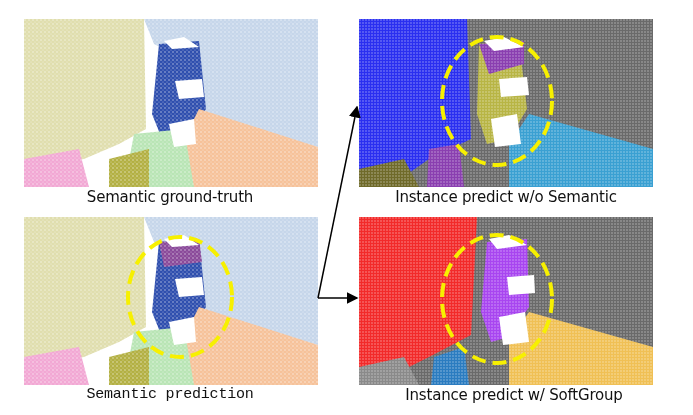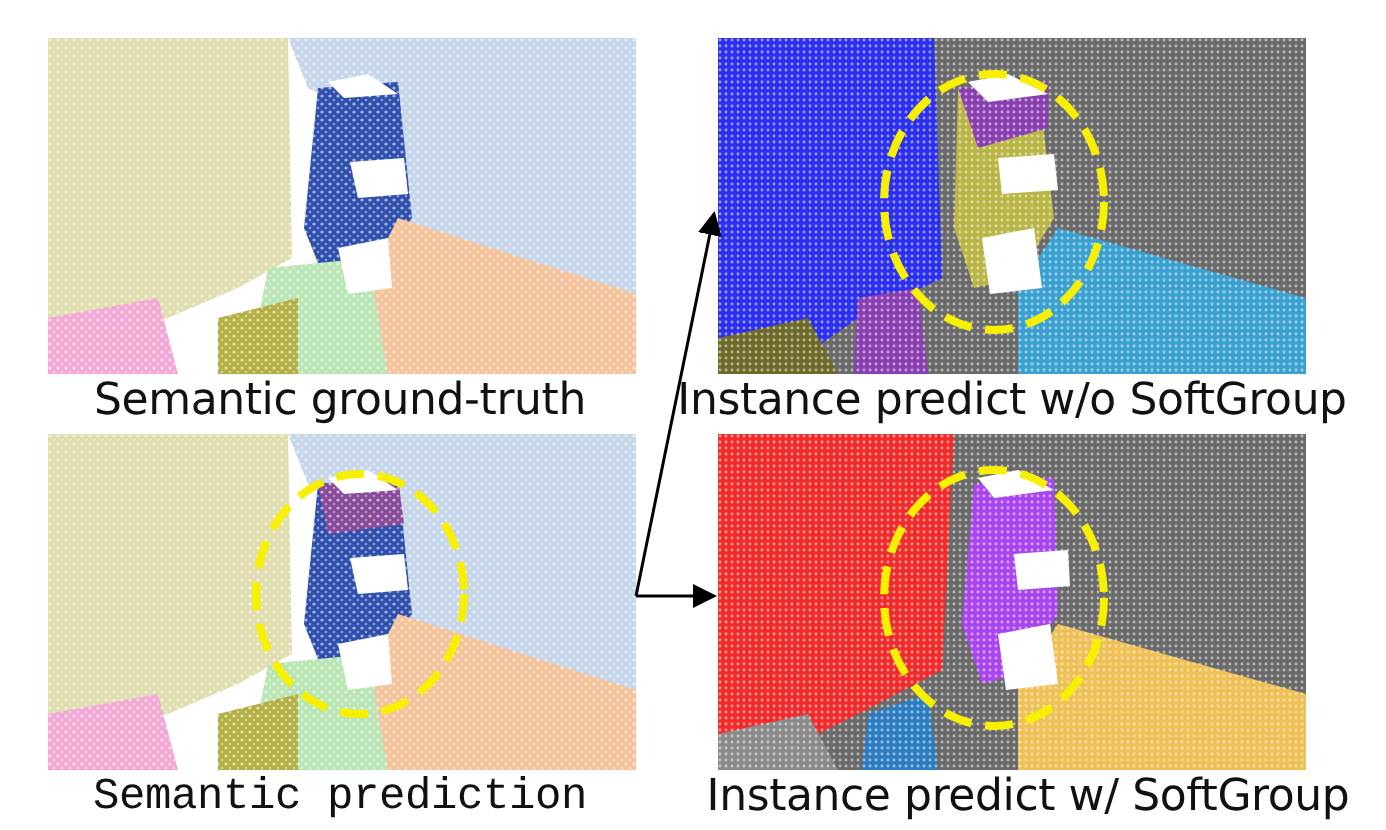--- a/index.html
+++ b/index.html
@@ -1,19 +1,19 @@
 <!DOCTYPE html>
 <html><head>
 <meta charset="utf-8">
 <style>
   html, body { margin:0; padding:0; background:#ffffff; }
   body { width:693px; height:415px; position:relative; overflow:hidden; font-family:"Liberation Sans", sans-serif; }
   .panel { position:absolute; width:294px; height:168px; overflow:hidden; background:#ffffff; }
   .panel svg { display:block; width:294px; height:168px; }
-  .caption { position:absolute; width:340px; text-align:center; font-size:22px; color:#111; font-family:"DejaVu Sans", sans-serif; letter-spacing:-0.2px; }
+  .caption { position:absolute; width:340px; text-align:center; font-size:15px; color:#111; font-family:"DejaVu Sans", sans-serif; letter-spacing:-0.2px; }
   .arrows { position:absolute; left:0; top:0; width:693px; height:415px; pointer-events:none; }
 </style>
 </head>
 <body>
 
 <div class="panel" style="left:24px; top:19px;">
   <svg viewBox="0 0 294 168">
     <defs>
       <pattern id="dots1" width="4" height="4" patternUnits="userSpaceOnUse">
           <rect width="4" height="4" fill="none"></rect>
@@ -50,21 +50,21 @@
     <polygon points="170,95 294,130 294,168 150,168 150,125" fill="#3aa0d2"></polygon>
     <polygon points="0,150 45,140 60,168 0,168" fill="#6f6a2a"></polygon>
     <polygon points="70,130 100,125 105,168 68,168" fill="#8a3fb0"></polygon>
     <rect width="294" height="168" fill="url(#dots2)"></rect>
     <polygon points="125,22 145,18 165,28 135,32" fill="#fff"></polygon>
     <polygon points="140,60 168,58 170,76 142,78" fill="#fff"></polygon>
     <polygon points="132,100 158,95 162,125 136,128" fill="#fff"></polygon>
     <ellipse cx="138" cy="82" rx="55" ry="64" fill="none" stroke="#f7f000" stroke-width="4" stroke-dasharray="14,7"></ellipse>
   </svg>
 </div>
-<div class="caption" style="left:336px; top:188px;">Instance predict w/o SoftGroup</div>
+<div class="caption" style="left:336px; top:188px;">Instance predict w/o Semantic</div>
 
 <div class="panel" style="left:24px; top:217px;">
   <svg viewBox="0 0 294 168">
     <defs>
       <pattern id="dots3" width="4" height="4" patternUnits="userSpaceOnUse">
           <circle cx="1" cy="1" r="0.8" fill="#fff" opacity="0.6"></circle>
           <circle cx="3" cy="3" r="0.6" fill="#fff" opacity="0.5"></circle>
         </pattern>
     </defs>
     <polygon points="120,0 294,0 294,128 170,95 160,40 130,25" fill="#c6d6ea"></polygon>

